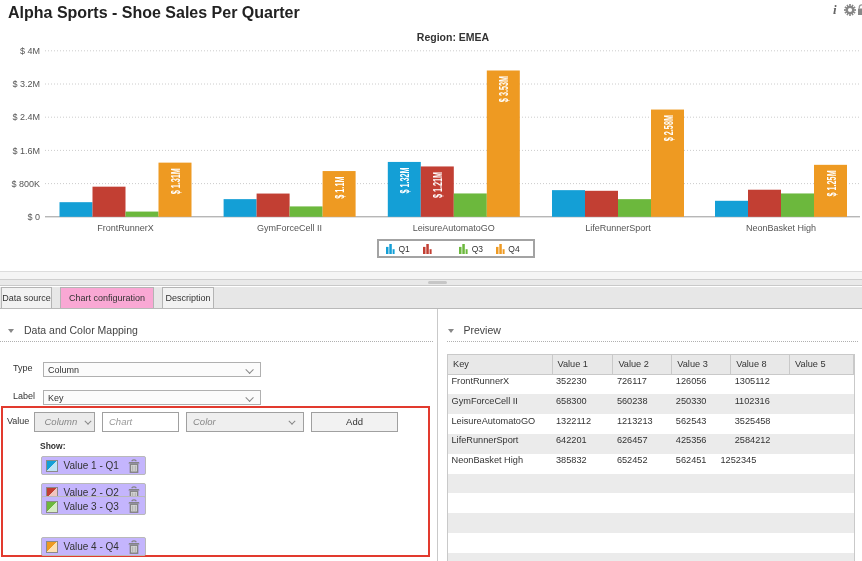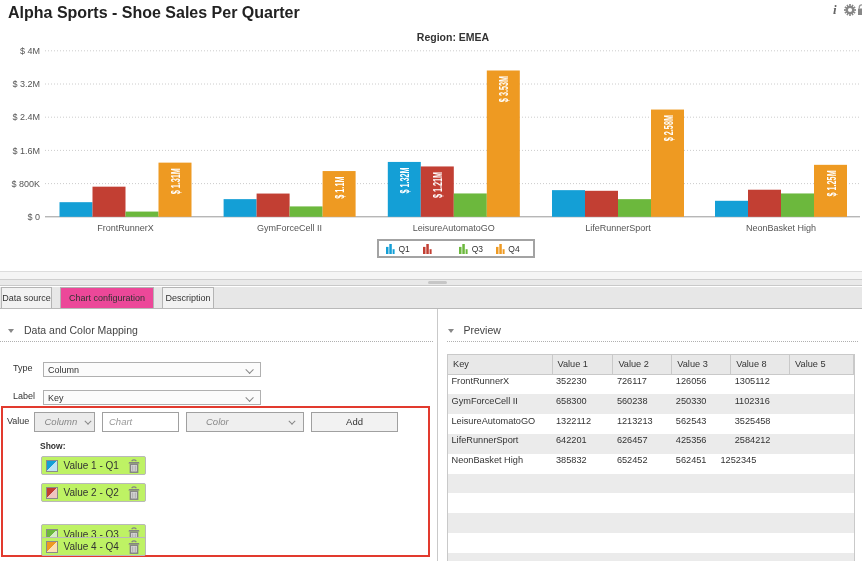--- a/index.html
+++ b/index.html
@@ -5,37 +5,37 @@
   * { margin:0; padding:0; box-sizing:border-box; }
   html,body { width:862px; height:561px; background:#fff; font-family:"Liberation Sans", sans-serif; overflow:hidden; position:relative; }
   .abs { position:absolute; }
   .hdr { left:8px; top:4px; font-size:16px; font-weight:bold; color:#222; }
   
   .split1 { left:0; top:271px; width:862px; height:8px; background:#f5f5f5; border-top:1px solid #ddd; }
   .split2 { left:0; top:279px; width:862px; height:7px; background:#e9e9e9; border-top:1px solid #cfcfcf; border-bottom:1px solid #c9c9c9; }
   .grip { left:428px; top:280.5px; width:19px; height:3.5px; background:#c6c6c6; border-radius:2px; }
   
   .tab { top:287px; height:21.5px; border:1px solid #b4b4b4; background:#f2f2f2; font-size:9px; color:#333; text-align:center; line-height:20px; white-space:nowrap; }
-  .tab.active { background:#ec4899; }
+  .tab.active { background:#f9a8d4; }
   .tabline { left:0; top:308px; width:862px; height:1px; background:#b9b9b9; }
   .tabbg { left:0; top:286.5px; width:862px; height:21.5px; background:#e7e7e7; }
   .vdiv { left:437px; top:309px; width:1px; height:252px; background:#c9c9c9; }
   .sechdr { font-size:10.5px; color:#444; }
   .tri { position:absolute; width:0; height:0; border-left:3.5px solid transparent; border-right:3.5px solid transparent; border-top:4px solid #888; }
   .dotline { border-bottom:1px dotted #b0b0b0; height:1px; }
   
   .flabel { font-size:9px; color:#333; }
   .sel { border:1px solid #b0b0b0; background:#fbfbfb; font-size:9px; color:#333; line-height:14px; padding-left:4px; }
   .chev { position:absolute; right:8px; top:4px; width:6px; height:6px; border-right:1.2px solid #888; border-bottom:1.2px solid #888; transform:rotate(45deg); transform-origin:60% 60%; }
   .redbox { left:1px; top:406px; width:429px; height:150.5px; border:2px solid #e23a2e; }
-  .minisel { border:1px solid #a0a0a0; background:#ebebeb; font-size:9.5px; color:#888; font-style:italic; padding-left:19px; line-height:17.5px; }
+  .minisel { border:1px solid #a0a0a0; background:#ebebeb; font-size:9.5px; color:#888; font-style:italic; padding-left:6px; line-height:17.5px; }
   .inp { border:1px solid #a0a0a0; background:#fff; font-size:9.5px; color:#999; font-style:italic; padding-left:6px; line-height:17.5px; }
   .addbtn { border:1px solid #a0a0a0; background:#f2f2f2; font-size:9.5px; color:#333; text-align:center; line-height:17.5px; }
   .showlbl { font-size:8.5px; font-weight:bold; color:#333; }
-  .showitem { left:40.5px; width:105px; height:19px; border:1px solid #b9b9b9; background:#bef264; border-radius:2px; font-size:10px; color:#333; }
+  .showitem { left:40.5px; width:105px; height:19px; border:1px solid #b9b9b9; background:#c4b5fd; border-radius:2px; font-size:10px; color:#333; }
   .sw { position:absolute; left:4.5px; top:3.5px; width:12px; height:12px; border:1px solid #8a8a8a; }
   .showitem span.txt { position:absolute; left:22px; top:3.5px; font-size:10px; }
   
   .tbl { left:447px; top:353.5px; width:408px; height:208px; border:1px solid #c9c9c9; border-bottom:none; font-size:9.2px; color:#333; }
   .trow { position:absolute; left:0; width:406px; height:19.8px; }
   .trow.alt { background:#ebebeb; }
   .tcell { position:absolute; top:1.5px; padding-left:3.5px; white-space:nowrap; }
   .thead { position:absolute; left:0; top:0; width:406px; height:20px; background:#e8e8e8; border-bottom:1px solid #c9c9c9; }
   .thcell { position:absolute; top:0; height:19px; border-right:1px solid #c9c9c9; padding-left:5px; line-height:19px; }
 </style>
@@ -168,21 +168,21 @@
     <div class="abs showitem" style="top:482.5px;">
       <span class="sw" style="background:linear-gradient(135deg, #c23f33 50%, #f0c5c0 50%);"></span>
       <span class="txt">Value 2 - Q2</span>
       <svg style="position:absolute;left:86px;top:2px;" width="12" height="14" viewBox="0 0 12 14">
         <path d="M3.6 2.2 Q6 -0.4 8.4 2.2" fill="none" stroke="#848484" stroke-width="1.2"></path>
         <path d="M0.4 4.4 L1.1 3.1 H10.9 L11.6 4.4 Z" fill="#848484"></path>
         <rect x="2.4" y="5.2" width="7.2" height="8" fill="#dcdcdc" stroke="#848484" stroke-width="1.5"></rect>
         <path d="M4.8 6.5v5.4 M7.2 6.5v5.4" stroke="#979797" stroke-width="0.8" fill="none"></path>
       </svg>
     </div>
-    <div class="abs showitem" style="top:496px;margin-top:28px;">
+    <div class="abs showitem" style="top:496px;">
       <span class="sw" style="background:linear-gradient(135deg, #6cb83d 50%, #d6ecc4 50%);"></span>
       <span class="txt">Value 3 - Q3</span>
       <svg style="position:absolute;left:86px;top:2px;" width="12" height="14" viewBox="0 0 12 14">
         <path d="M3.6 2.2 Q6 -0.4 8.4 2.2" fill="none" stroke="#848484" stroke-width="1.2"></path>
         <path d="M0.4 4.4 L1.1 3.1 H10.9 L11.6 4.4 Z" fill="#848484"></path>
         <rect x="2.4" y="5.2" width="7.2" height="8" fill="#dcdcdc" stroke="#848484" stroke-width="1.5"></rect>
         <path d="M4.8 6.5v5.4 M7.2 6.5v5.4" stroke="#979797" stroke-width="0.8" fill="none"></path>
       </svg>
     </div>
     <div class="abs showitem" style="top:536.5px;">

